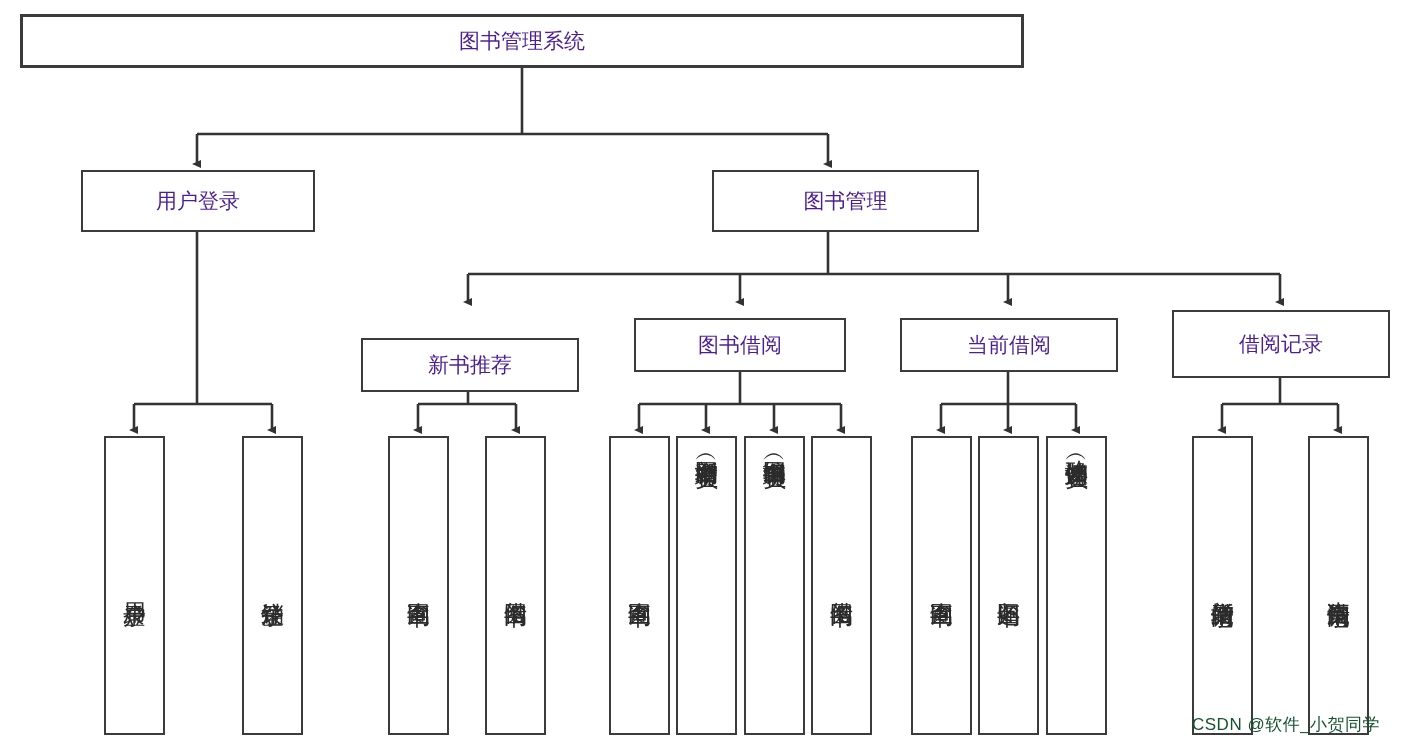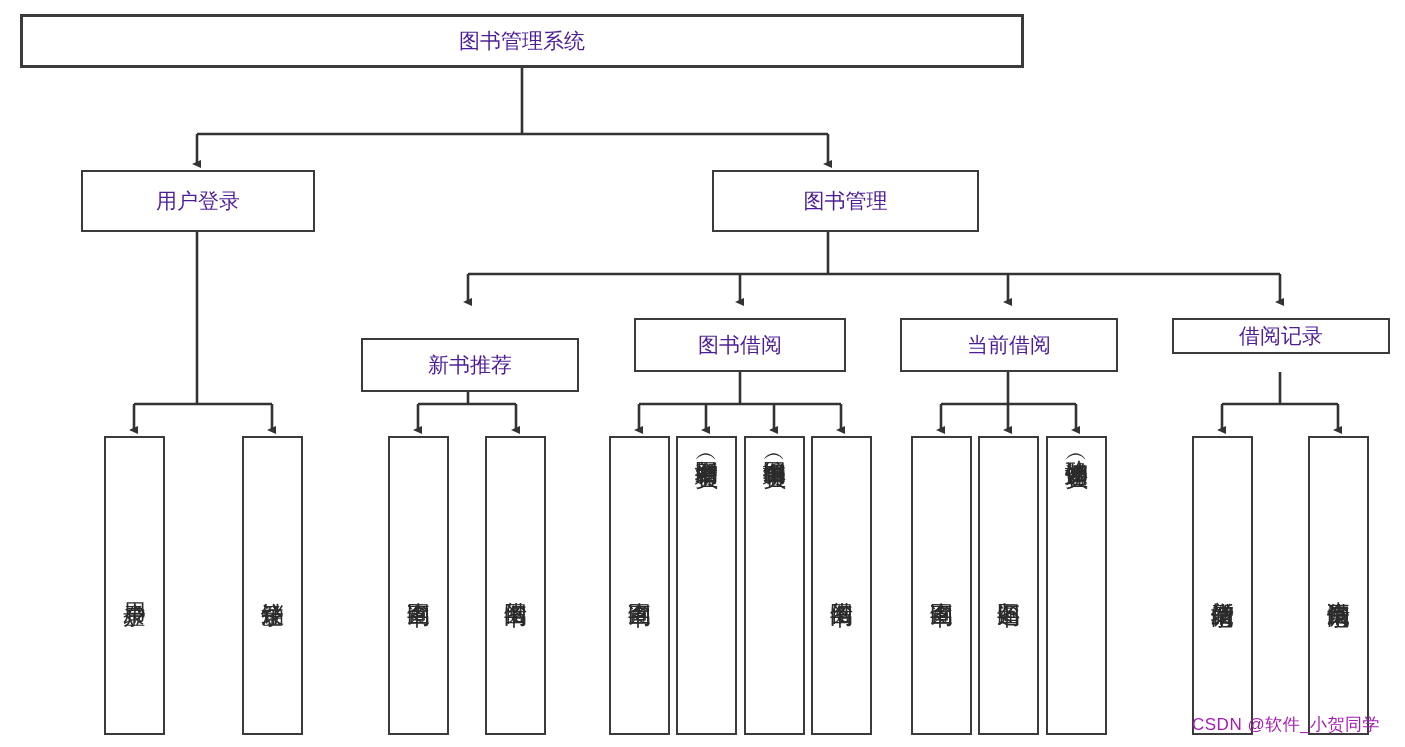--- a/index.html
+++ b/index.html
@@ -17,21 +17,21 @@
   .leaf{position:absolute;box-sizing:border-box;background:#ffffff;
         border:2px solid #3b3b3b;display:flex;justify-content:center;
         color:#2b2b2b;}
   .leaf .vlbl{writing-mode:vertical-rl;text-orientation:upright;
               font-size:23px;line-height:1.18;letter-spacing:1px;
               white-space:nowrap;}
   .leaf.mid{align-items:center;}
   .leaf.top{align-items:flex-start;padding-top:4px;}
 
   .watermark{position:absolute;left:1192px;top:713px;font-size:17px;
-             color:#a21caf;white-space:nowrap;letter-spacing:.5px;}
+             color:#14532d;white-space:nowrap;letter-spacing:.5px;}
 </style>
 </head>
 <body>
 
 <div id="stage">
 
   <svg id="wires" viewBox="0 0 1405 747" xmlns="http://www.w3.org/2000/svg">
     <defs>
       <marker id="arrow" markerWidth="10" markerHeight="10" refX="5" refY="5" orient="auto" markerUnits="userSpaceOnUse">
         <path d="M1,1 L9,1 L5,10 Z" fill="#333333"></path>
@@ -94,21 +94,21 @@
 
   <div class="node" style="left:361px;top:318px;width:218px;height:54px;margin-top:20px;">
     <span class="lbl">新书推荐</span>
   </div>
   <div class="node" style="left:900px;top:318px;width:218px;height:54px;">
     <span class="lbl">当前借阅</span>
   </div>
   <div class="node" style="left:634px;top:318px;width:212px;height:54px;">
     <span class="lbl">图书借阅</span>
   </div>
-  <div class="node" style="left:1172px;top:318px;width:218px;height:36px;">
+  <div class="node" style="left:1172px;top:310px;width:218px;height:68px;">
     <span class="lbl">借阅记录</span>
   </div>
 
   <div class="leaf mid" style="left:104px;top:436px;width:61px;height:299px;">
     <span class="vlbl">用户登录</span>
   </div>
   <div class="leaf mid" style="left:242px;top:436px;width:61px;height:299px;">
     <span class="vlbl">注销登录</span>
   </div>
 

